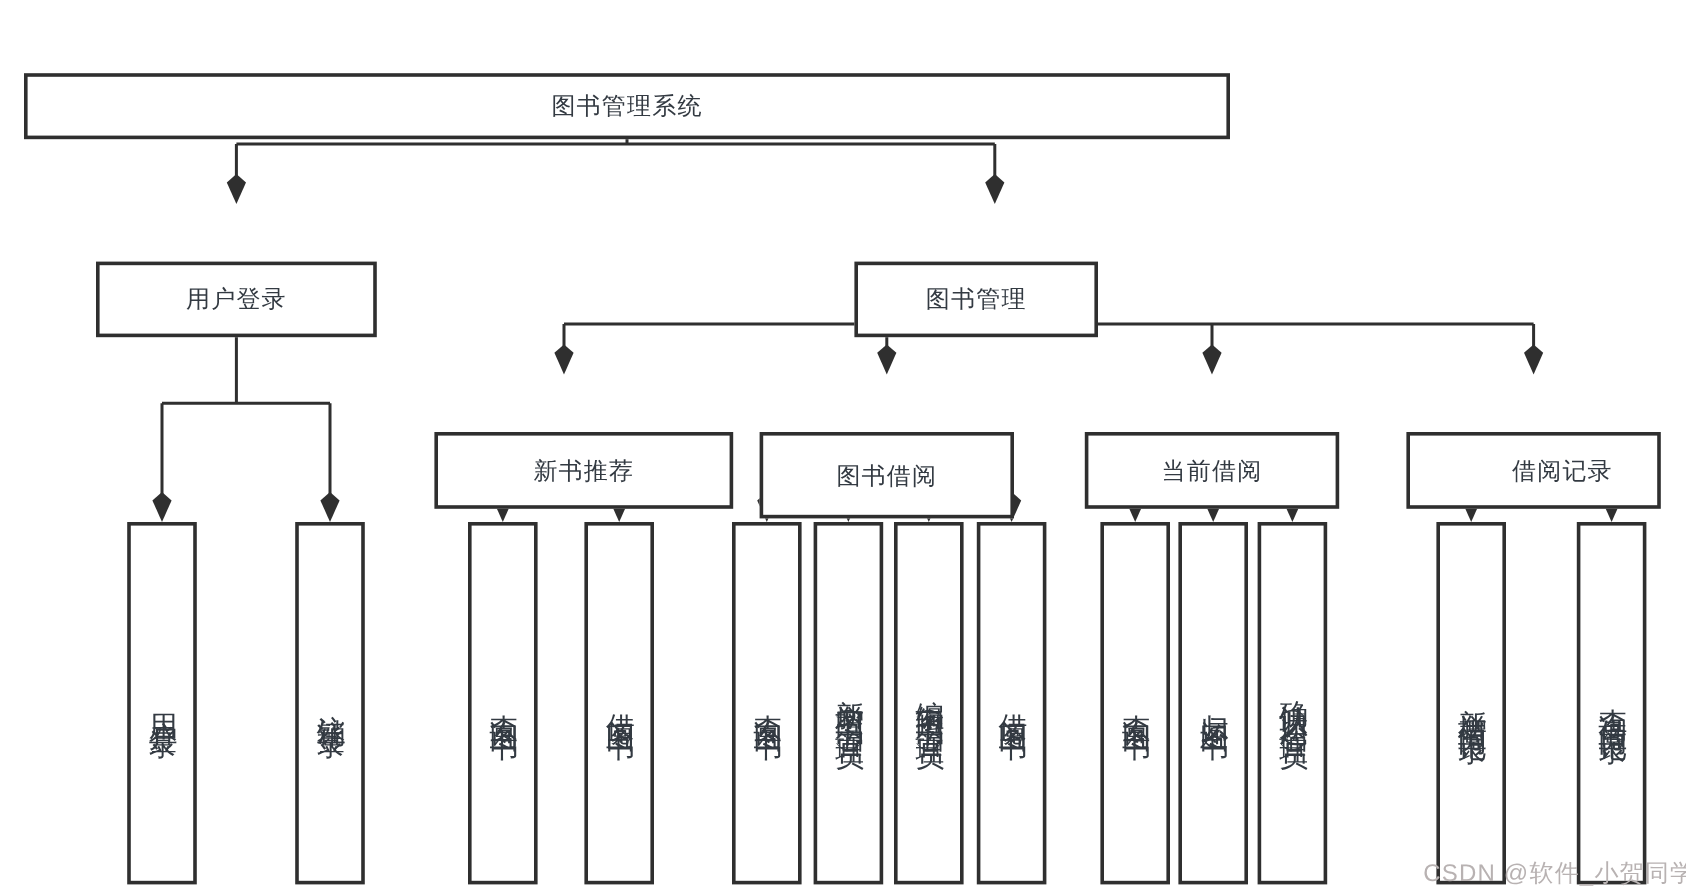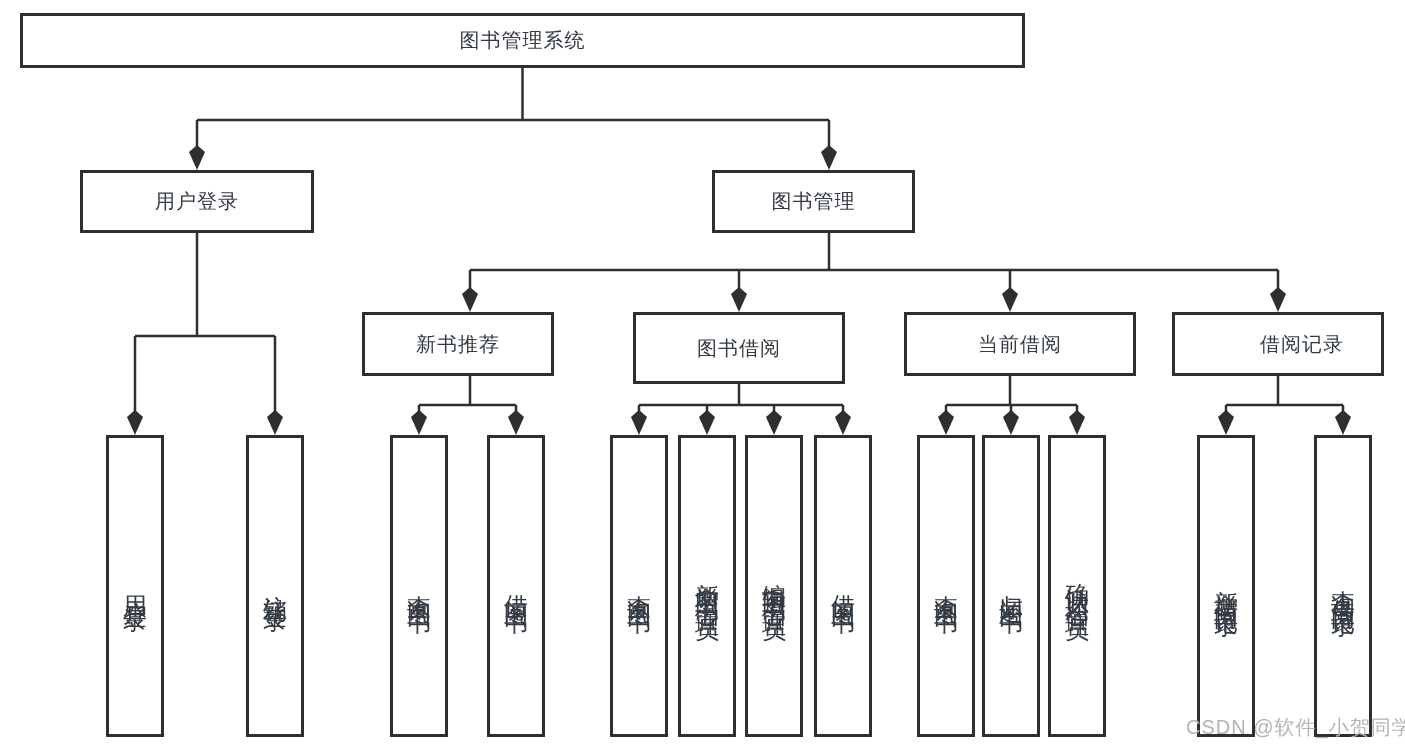--- a/index.html
+++ b/index.html
@@ -21,21 +21,21 @@
     position: absolute;
     box-sizing: border-box;
     border: 3px solid #2f2f2f;
     background: #ffffff;
     display: flex;
     align-items: center;
     justify-content: center;
     color: #333a42;
     text-align: center;
   }
-  .h-node { font-size: 20px; letter-spacing: 1px; }
+  .h-node { font-size: 20px; letter-spacing: 1px; margin-top: 48px; }
   .v-node {
     writing-mode: vertical-rl;
     text-orientation: mixed;
     font-size: 24px;
     letter-spacing: 5px;
     line-height: 1;
   }
   .watermark {
     position: absolute;
     left: 1186px; top: 714px;
@@ -106,23 +106,23 @@
       <polygon points="1226,435 1218,417 1226,410 1234,417"></polygon>
       <polygon points="1343,435 1335,417 1343,410 1351,417"></polygon>
     </g>
   </svg>
 
   <div class="node h-node" style="left:20px; top:13px; width:1005px; height:55px;">图书管理系统</div>
 
   <div class="node h-node" style="left:80px; top:170px; width:234px; height:63px;">用户登录</div>
   <div class="node h-node" style="left:712px; top:170px; width:203px; height:63px;">图书管理</div>
 
-  <div class="node h-node" style="left:362px; top:312px; width:192px; height:64px;">新书推荐</div>
+  <div class="node h-node" style="left:362px; top:312px; width:249px; height:64px;">新书推荐</div>
   <div class="node h-node" style="left:633px; top:312px; width:212px; height:72px;">图书借阅</div>
-  <div class="node h-node" style="left:904px; top:312px; width:232px; height:64px;">当前借阅</div>
+  <div class="node h-node" style="left:904px; top:312px; width:212px; height:64px;">当前借阅</div>
   <div class="node h-node" style="left:1172px; top:312px; width:212px; height:64px;padding-left:48px;">借阅记录</div>
 
   <div class="node v-node" style="left:106px; top:435px; width:58px; height:302px;">用户登录</div>
   <div class="node v-node" style="left:246px; top:435px; width:58px; height:302px;">注销登录</div>
 
   <div class="node v-node" style="left:390px; top:435px; width:58px; height:302px;">查询图书</div>
   <div class="node v-node" style="left:487px; top:435px; width:58px; height:302px;">借阅图书</div>
 
   <div class="node v-node" style="left:610px; top:435px; width:58px; height:302px;">查询图书</div>
   <div class="node v-node" style="left:678px; top:435px; width:58px; height:302px;">新增图书（管理员）</div>

